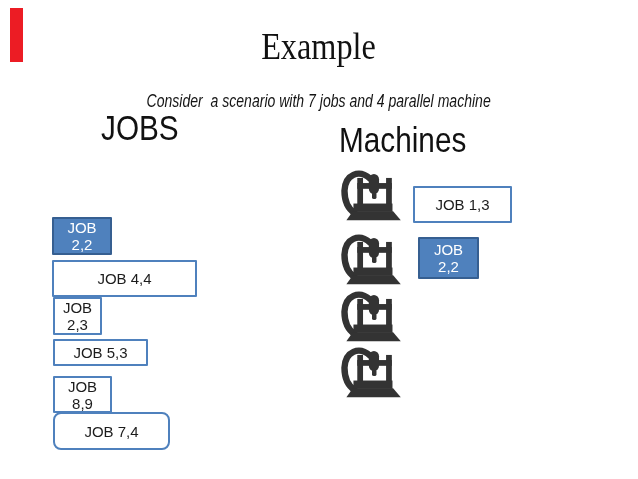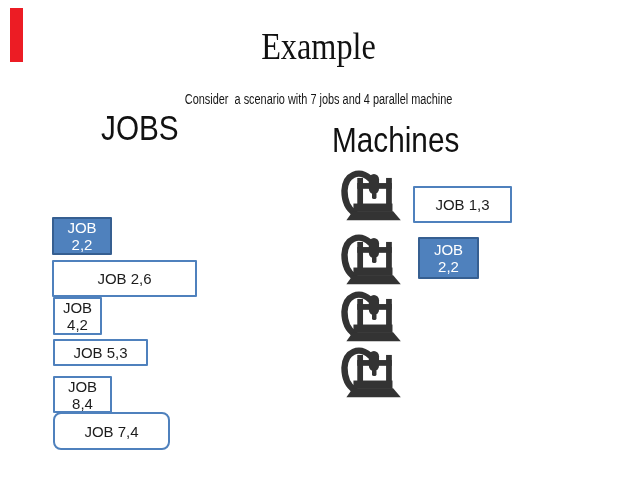--- a/index.html
+++ b/index.html
@@ -17,30 +17,31 @@
   }
   .title{
     position:absolute;left:0;right:0;top:24px;margin:0;
     text-align:center;font-size:38px;font-weight:400;color:#111;
     white-space:nowrap;
     font-family:Liberation Serif, serif;
   }
   .title .squeeze{display:inline-block;transform:scaleX(.85);transform-origin:center;}
   .subtitle{
     position:absolute;left:0;right:0;top:91px;
-    text-align:center;font-size:14px;color:#151515;
+    text-align:center;font-size:18px;color:#151515;
     white-space:pre;
+    font-style:italic;
   }
   .subtitle .squeeze{display:inline-block;transform:scaleX(.78);transform-origin:center;white-space:pre;}
   .heading{
     position:absolute;font-size:35px;color:#111;white-space:nowrap;
   }
   .heading .squeeze{display:inline-block;transform:scaleX(.85);transform-origin:left center;}
   .heading.jobs{left:101px;top:108px;}
-  .heading.machines{left:332px;top:120px;}
+  .heading.machines{left:339px;top:120px;}
   .job-box{
     position:absolute;box-sizing:border-box;
     display:flex;flex-direction:column;justify-content:center;align-items:center;
     border-radius:1px;
   }
   .job-box.outline{
     background:#ffffff;
     border:2px solid var(--outline-border,#4f81bd);
     color:var(--text-dark,#1c1c1c);
   }
@@ -68,32 +69,32 @@
   <div class="heading jobs"><span class="squeeze">JOBS</span></div>
 
   <div class="heading machines"><span class="squeeze">Machines</span></div>
 
   <div id="job-boxes">
       <div class="job-box filled" style="left: 52px; top: 217px; width: 60px; height: 38px;">
         <span class="job-line">JOB</span>
         <span class="job-line">2,2</span>
       </div>
       <div class="job-box outline" style="left: 52px; top: 260px; width: 145px; height: 37px;">
-        <span class="job-line">JOB 2,6</span>
+        <span class="job-line">JOB 4,4</span>
       </div>
       <div class="job-box outline" style="left: 53px; top: 297px; width: 49px; height: 38px;">
         <span class="job-line">JOB</span>
-        <span class="job-line">4,2</span>
+        <span class="job-line">2,3</span>
       </div>
       <div class="job-box outline" style="left: 53px; top: 339px; width: 95px; height: 27px;">
         <span class="job-line">JOB 5,3</span>
       </div>
       <div class="job-box outline" style="left: 53px; top: 376px; width: 59px; height: 37px;">
         <span class="job-line">JOB</span>
-        <span class="job-line">8,4</span>
+        <span class="job-line">8,9</span>
       </div>
       <div class="job-box outline" style="left: 53px; top: 412px; width: 117px; height: 38px; border-radius: 8px;">
         <span class="job-line">JOB 7,4</span>
       </div>
       <div class="job-box outline" style="left: 413px; top: 186px; width: 99px; height: 37px;">
         <span class="job-line">JOB 1,3</span>
       </div>
       <div class="job-box filled" style="left: 418px; top: 237px; width: 61px; height: 42px;">
         <span class="job-line">JOB</span>
         <span class="job-line">2,2</span>

